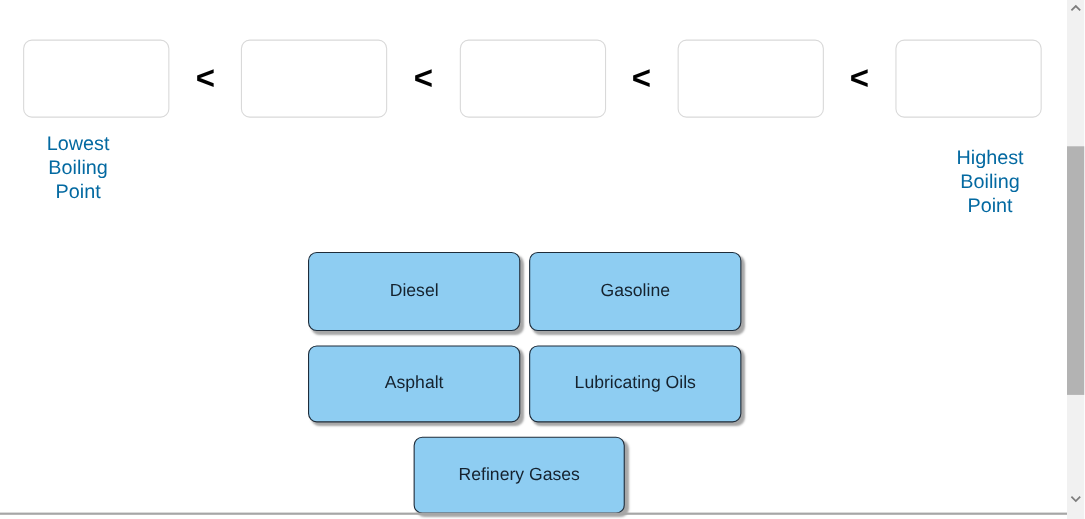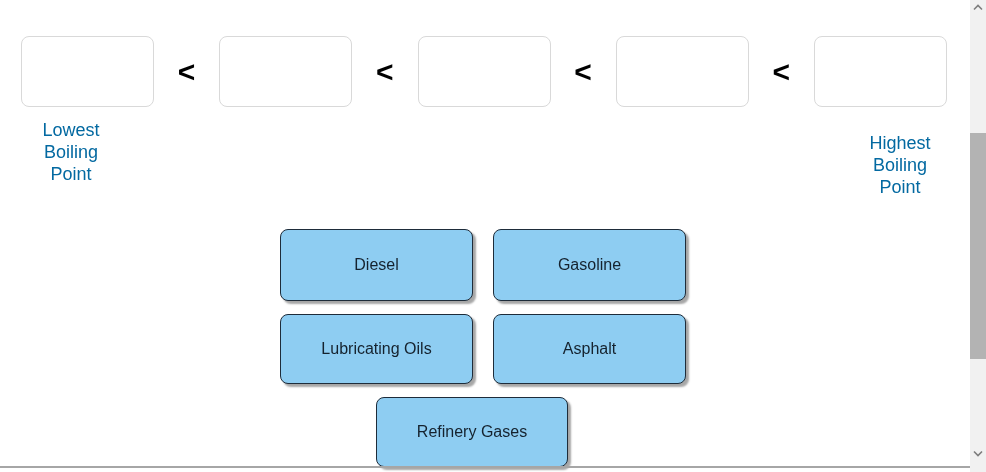--- a/index.html
+++ b/index.html
@@ -54,21 +54,21 @@
     line-height: 22px;
     color: #0369a1;
   }
   .end-label.lowest  { left: 19px;  top: 119px; }
   .end-label.highest { left: 848px; top: 132px; }
 
   
   .opt-row {
     position: absolute;
     display: flex;
-    gap: 20px;
+    gap: 8px;
   }
   .opt-row.row1 { left: 280px; top: 229px; }
   .opt-row.row2 { left: 280px; top: 314px; }
   .opt-row.row3 { left: 376px; top: 397px; align-items: flex-end; }
   .option-btn {
     width: 193px;
     height: 72px;
     box-sizing: border-box;
     background: #8ecdf2;
     border: 1.5px solid #1e2c3a;
@@ -149,22 +149,22 @@
     <span style="display:block">Highest</span>
     <span style="display:block">Boiling</span>
     <span style="display:block">Point</span>
   </div>
 
   <div class="opt-row row1">
     <button class="option-btn">Diesel</button>
     <button class="option-btn">Gasoline</button>
   </div>
   <div class="opt-row row2">
+    <button class="option-btn">Asphalt</button>
     <button class="option-btn">Lubricating Oils</button>
-    <button class="option-btn">Asphalt</button>
   </div>
   <div class="opt-row row3">
     <button class="option-btn">Refinery Gases</button>
   </div>
 
   <div class="scrollbar">
     <div class="scroll-arrow up">
       <svg width="10" height="7" viewBox="0 0 10 7">
         <polyline points="1,5.5 5,1.5 9,5.5" fill="none" stroke="#7d7d7d" stroke-width="1.6"></polyline>
       </svg>

